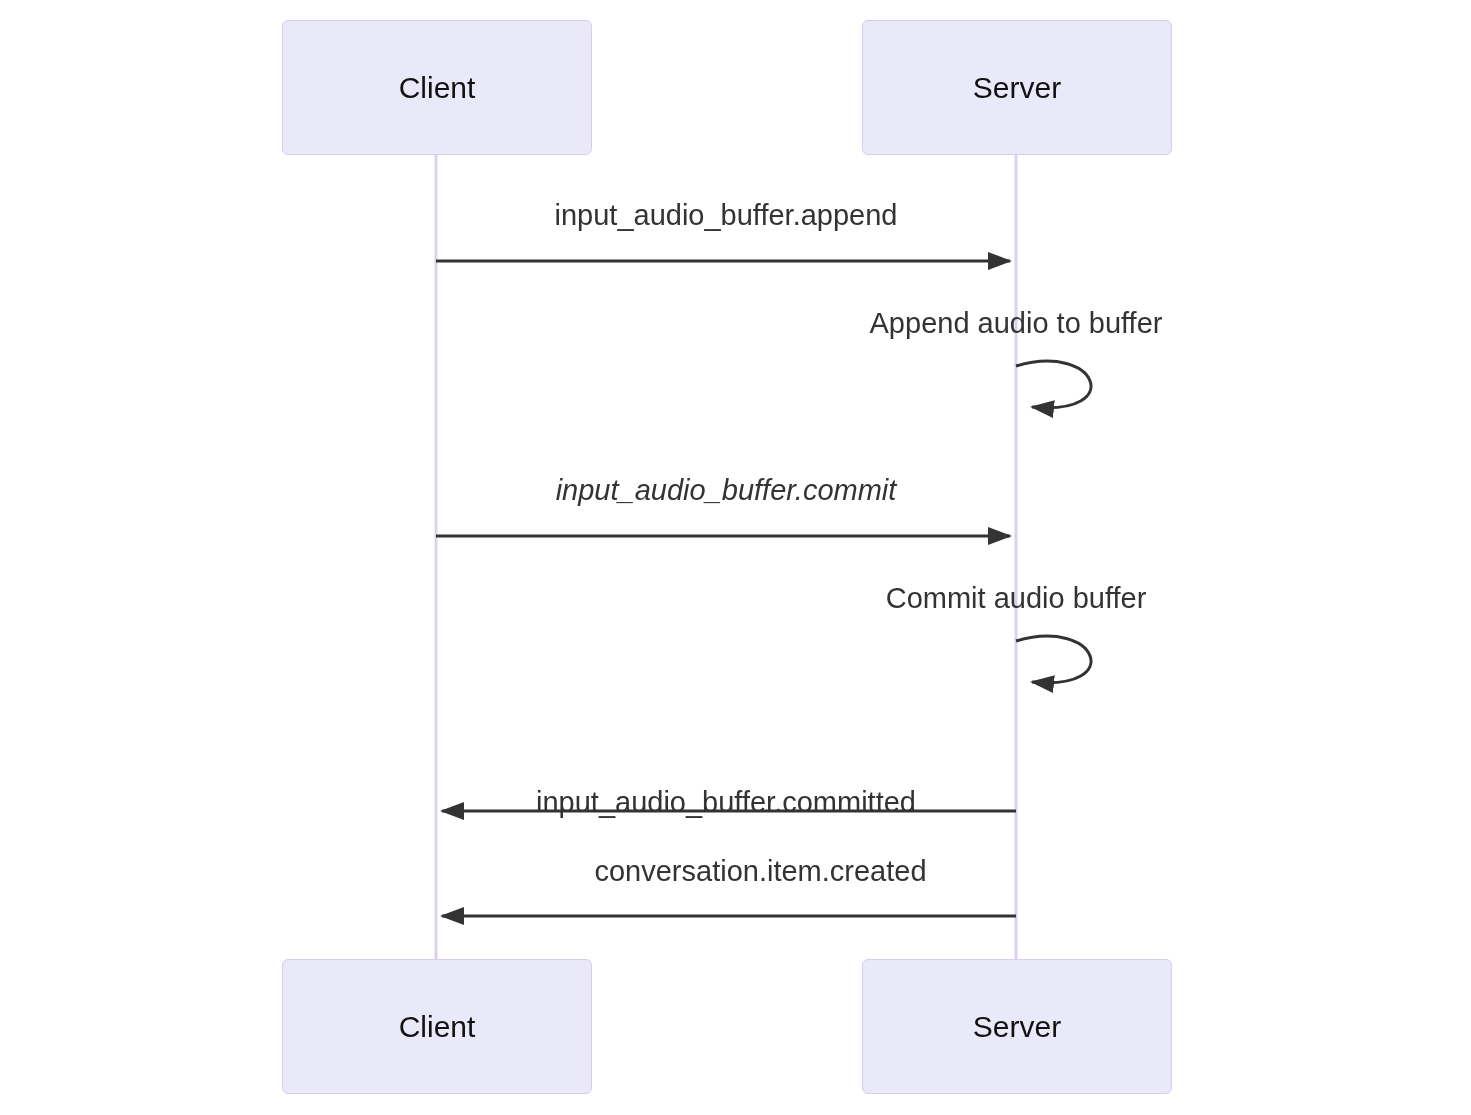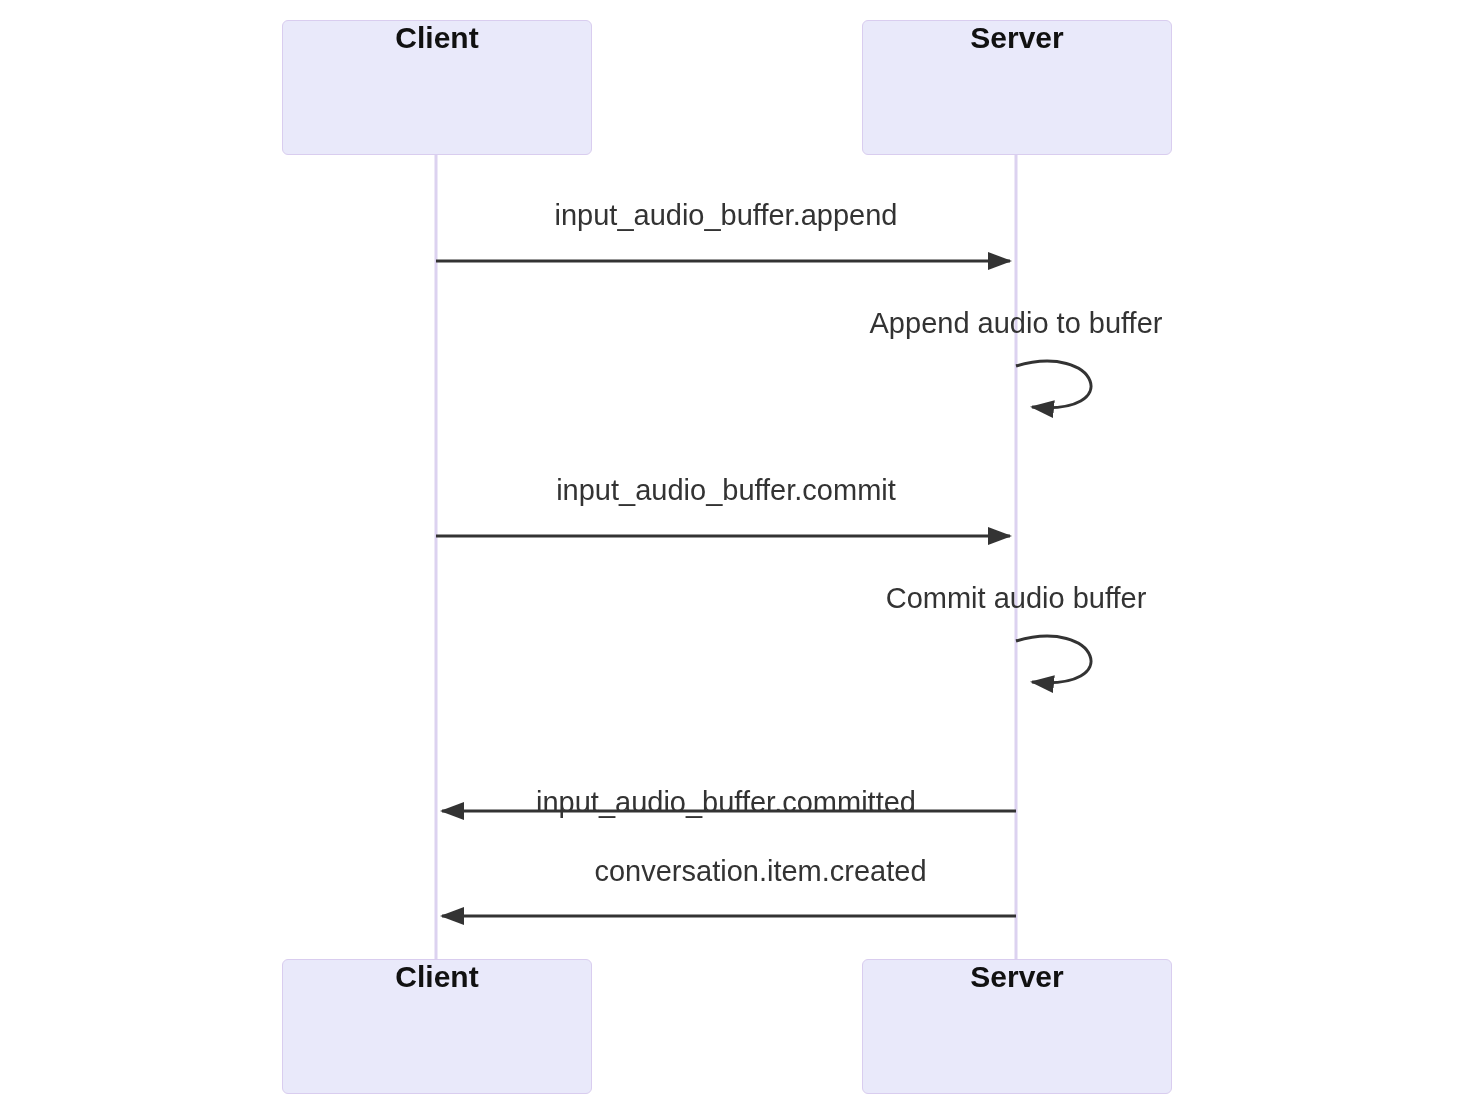--- a/index.html
+++ b/index.html
@@ -22,25 +22,25 @@
     z-index: 1;
   }
   .actor {
     position: absolute;
     width: 308px;
     height: 133px;
     background: #e9e9fa;
     border: 1.5px solid #d9cdef;
     border-radius: 6px;
     display: flex;
+    align-items: center;
     justify-content: center;
     font-size: 30px;
     color: #111111;
     z-index: 2;
-    font-weight: bold;
   }
   .msg-label {
     position: absolute;
     font-size: 29px;
     line-height: 36px;
     color: #333333;
     text-align: center;
     z-index: 3;
     white-space: nowrap;
   }
@@ -74,21 +74,21 @@
     <span>Client</span>
   </div>
   <div class="actor" style="left:862px; top:20px;">
     <span>Server</span>
   </div>
 
   <div class="msg-label" style="left:816px; top:305px; width:400px;">Append audio to buffer</div>
 
   <div class="msg-label" style="left:436px; top:197px; width:580px;">input_audio_buffer.append</div>
 
-  <div class="msg-label" style="left:436px; top:472px; width:580px;">input_audio_buffer.commit</div>
+  <div class="msg-label" style="left:436px; top:472px; width:580px;font-style:italic;">input_audio_buffer.commit</div>
 
   <div class="msg-label" style="left:816px; top:580px; width:400px;">Commit audio buffer</div>
 
   <div class="msg-label" style="left:436px; top:748px; width:580px;margin-top:36px;">input_audio_buffer.committed</div>
 
   <div class="msg-label" style="left:436px; top:853px; width:649px;">conversation.item.created</div>
 
   <div class="actor" style="left:282px; top:959px;">
     <span>Client</span>
   </div>

